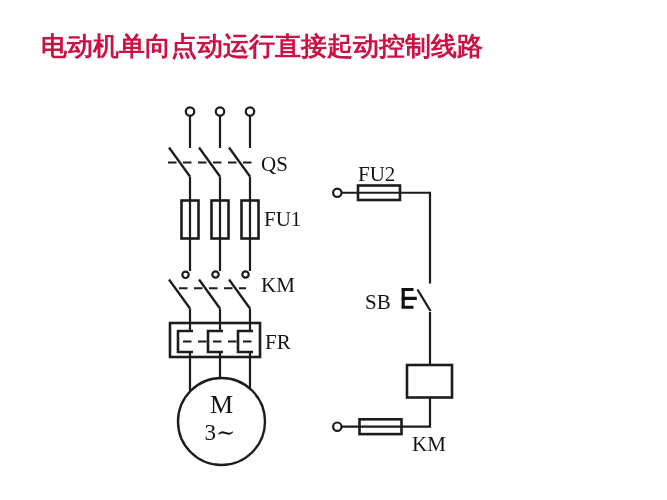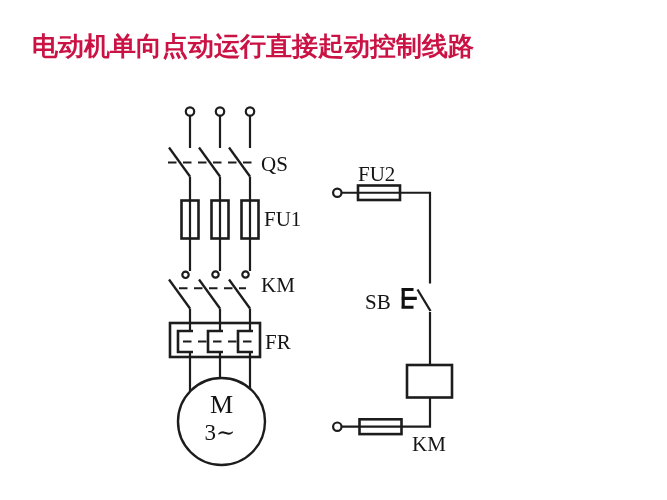--- a/index.html
+++ b/index.html
@@ -9,21 +9,21 @@
     overflow: hidden;
     font-family: "Liberation Sans", sans-serif;
   }
   .stage {
     position: relative;
     width: 667px; height: 500px;
     background: #ffffff;
   }
   .title {
     position: absolute;
-    left: 32px; top: 29px;
+    left: 41px; top: 29px;
     font-size: 26px;
     font-weight: 700;
     letter-spacing: 0px;
     color: #cb1244;
     white-space: nowrap;
     font-family: "Liberation Sans", "DejaVu Sans", sans-serif;
   }
   svg.circuit {
     position: absolute;
     left: 0; top: 0;

